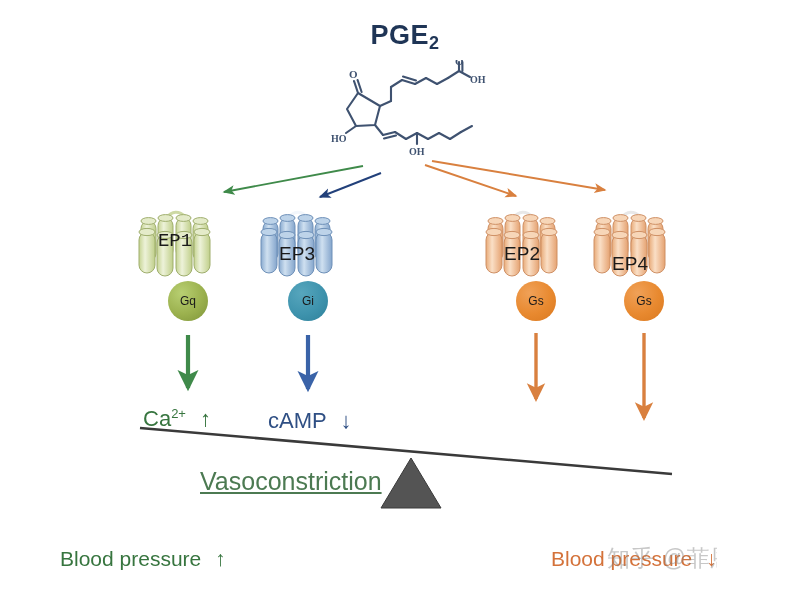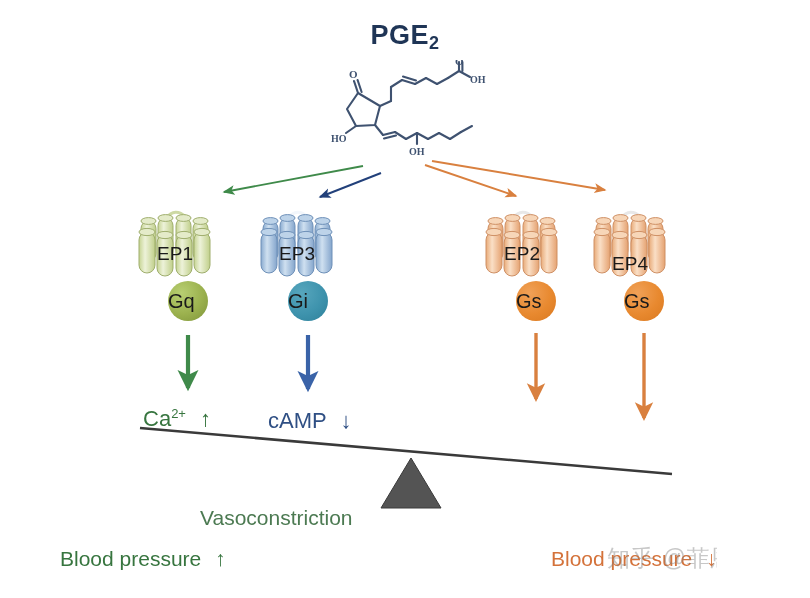--- a/index.html
+++ b/index.html
@@ -48,23 +48,23 @@
     font-size: 19px;
     color: #1a1a1a;
     font-family: "Liberation Sans", sans-serif;
     pointer-events: none;
   }
   
   .gprot {
     position: absolute;
     width: 40px; height: 40px;
     border-radius: 50%;
-    text-align: left;
+    text-align: center;
     line-height: 40px;
-    font-size: 20px;
+    font-size: 12px;
     color: #1a1a1a;
   }
   .gprot.gq {
     background: radial-gradient(circle at 34% 30%, #b8cf72 0%, #9bb14e 55%, #7d9338 100%);
   }
   .gprot.gi {
     background: radial-gradient(circle at 34% 30%, #57a6bd 0%, #3e93ad 55%, #2d7f99 100%);
   }
   .gprot.gs {
     background: radial-gradient(circle at 34% 30%, #f0a158 0%, #e8892f 55%, #d9781f 100%);
@@ -74,21 +74,21 @@
   .lbl { position: absolute; white-space: nowrap; }
   .green  { color: #37753f; }
   .blue   { color: #2f4f84; }
   .orange { color: #d4723a; }
 
   #ca-label   { left: 143px; top: 406px; font-size: 22px; }
   #ca-label sup { font-size: 13px; }
   #camp-down-label { left: 268px; top: 408px; font-size: 22px; }
   #camp-up-label   { left: 542px; top: 428px; font-size: 22px; }
 
-  #vasoconstriction { left: 200px; top: 506px; font-size: 21px; }
+  #vasoconstriction { left: 200px; top: 467px; font-size: 25px; text-decoration: underline; }
   #vasodilation     { left: 458px; top: 487px; font-size: 20px; }
   #bp-left          { left: 60px;  top: 547px; font-size: 21px; }
   #bp-right         { left: 551px; top: 547px; font-size: 21px; }
 
   
   #watermark {
     left: 607px; top: 543px;
     font-size: 23px;
     color: rgba(130,130,130,0.45);
     white-space: nowrap;
@@ -218,21 +218,21 @@
           <ellipse cx="29.5" cy="13" rx="7.5" ry="3.4"></ellipse>
           <ellipse cx="47.5" cy="13" rx="7.5" ry="3.4"></ellipse>
           <ellipse cx="64.5" cy="16" rx="7.5" ry="3.4"></ellipse>
           <ellipse cx="11" cy="27" rx="8" ry="3.6"></ellipse>
           <ellipse cx="29" cy="30" rx="8" ry="3.6"></ellipse>
           <ellipse cx="48" cy="30" rx="8" ry="3.6"></ellipse>
           <ellipse cx="66" cy="27" rx="8" ry="3.6"></ellipse>
         </g>
       </g>
     </svg>
-    <div class="receptor-label" style="top:38px;">EP1</div>
+    <div class="receptor-label" style="top:25px;font-family:Liberation Mono, monospace;">EP1</div>
   </div>
 
   <div class="receptor" style="left:258px; top:205px; width:78px; height:74px;">
     <svg width="78" height="74" viewBox="0 0 78 74">
       <defs>
         <linearGradient id="cyl-ep3" x1="0" y1="0" x2="1" y2="0">
           <stop offset="0%" stop-color="#8aabd0"></stop>
             <stop offset="38%" stop-color="#cfe0f0"></stop>
           <stop offset="100%" stop-color="#84a5cc"></stop>
         </linearGradient>

